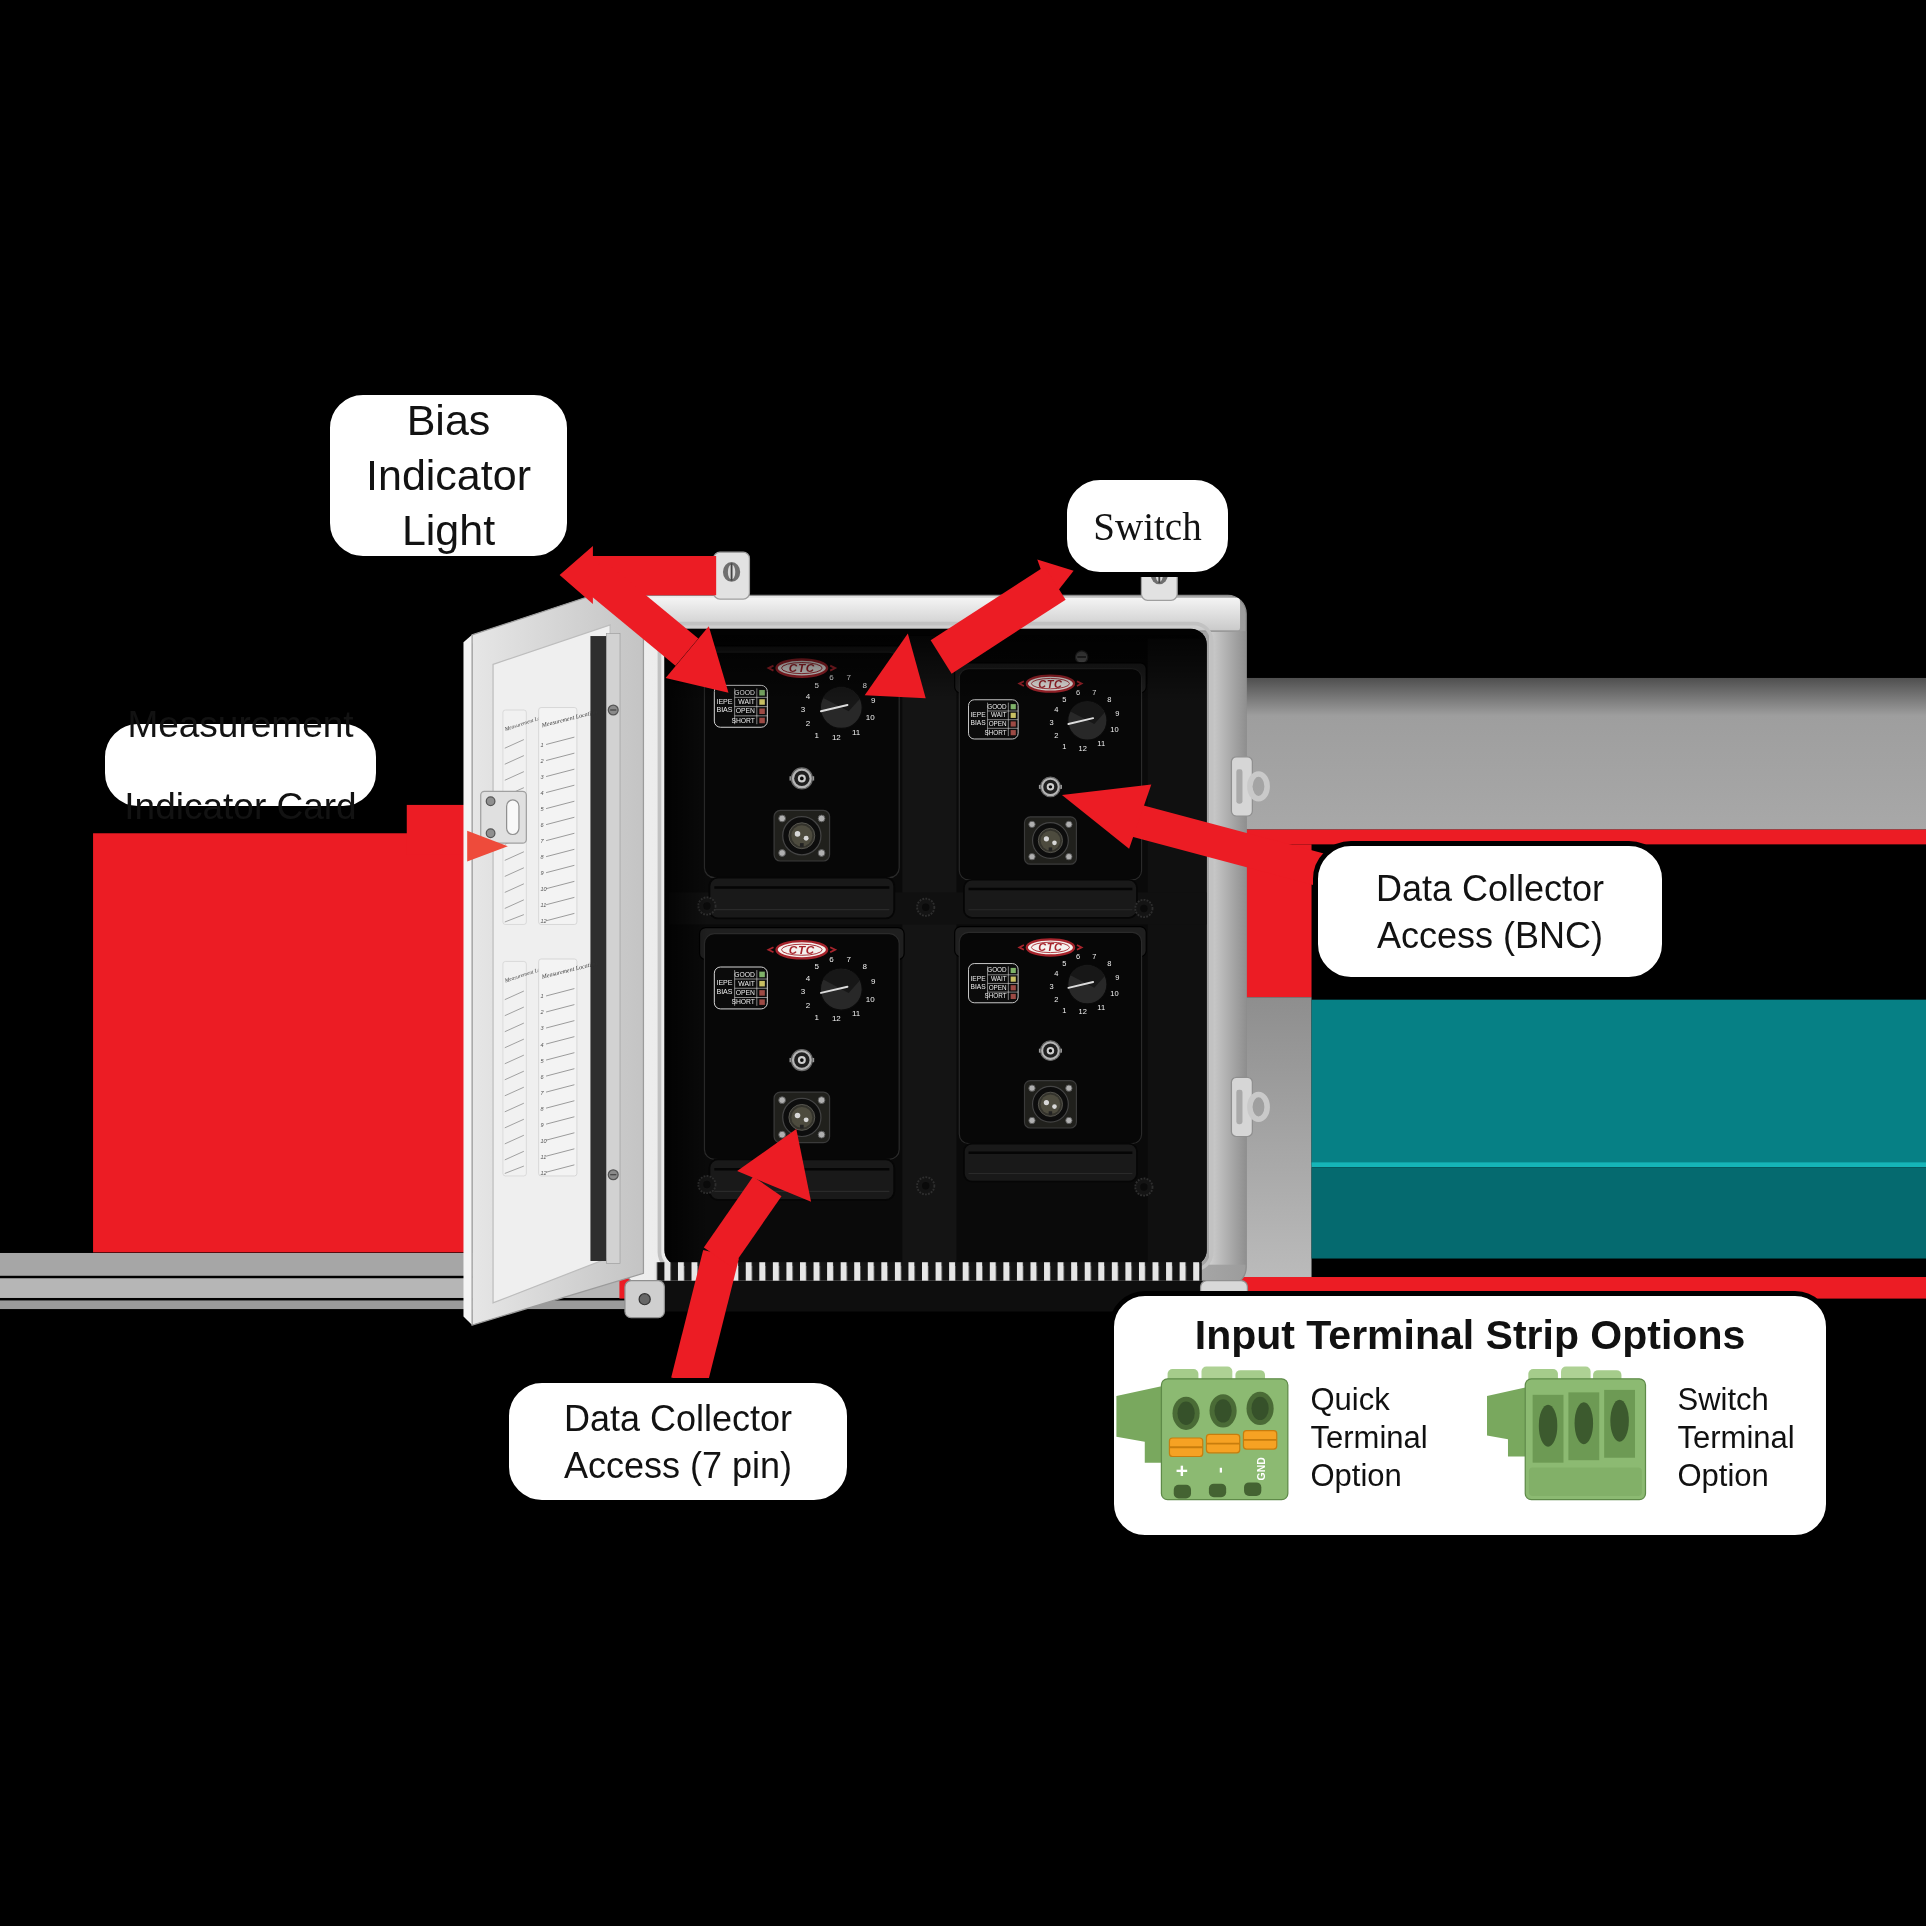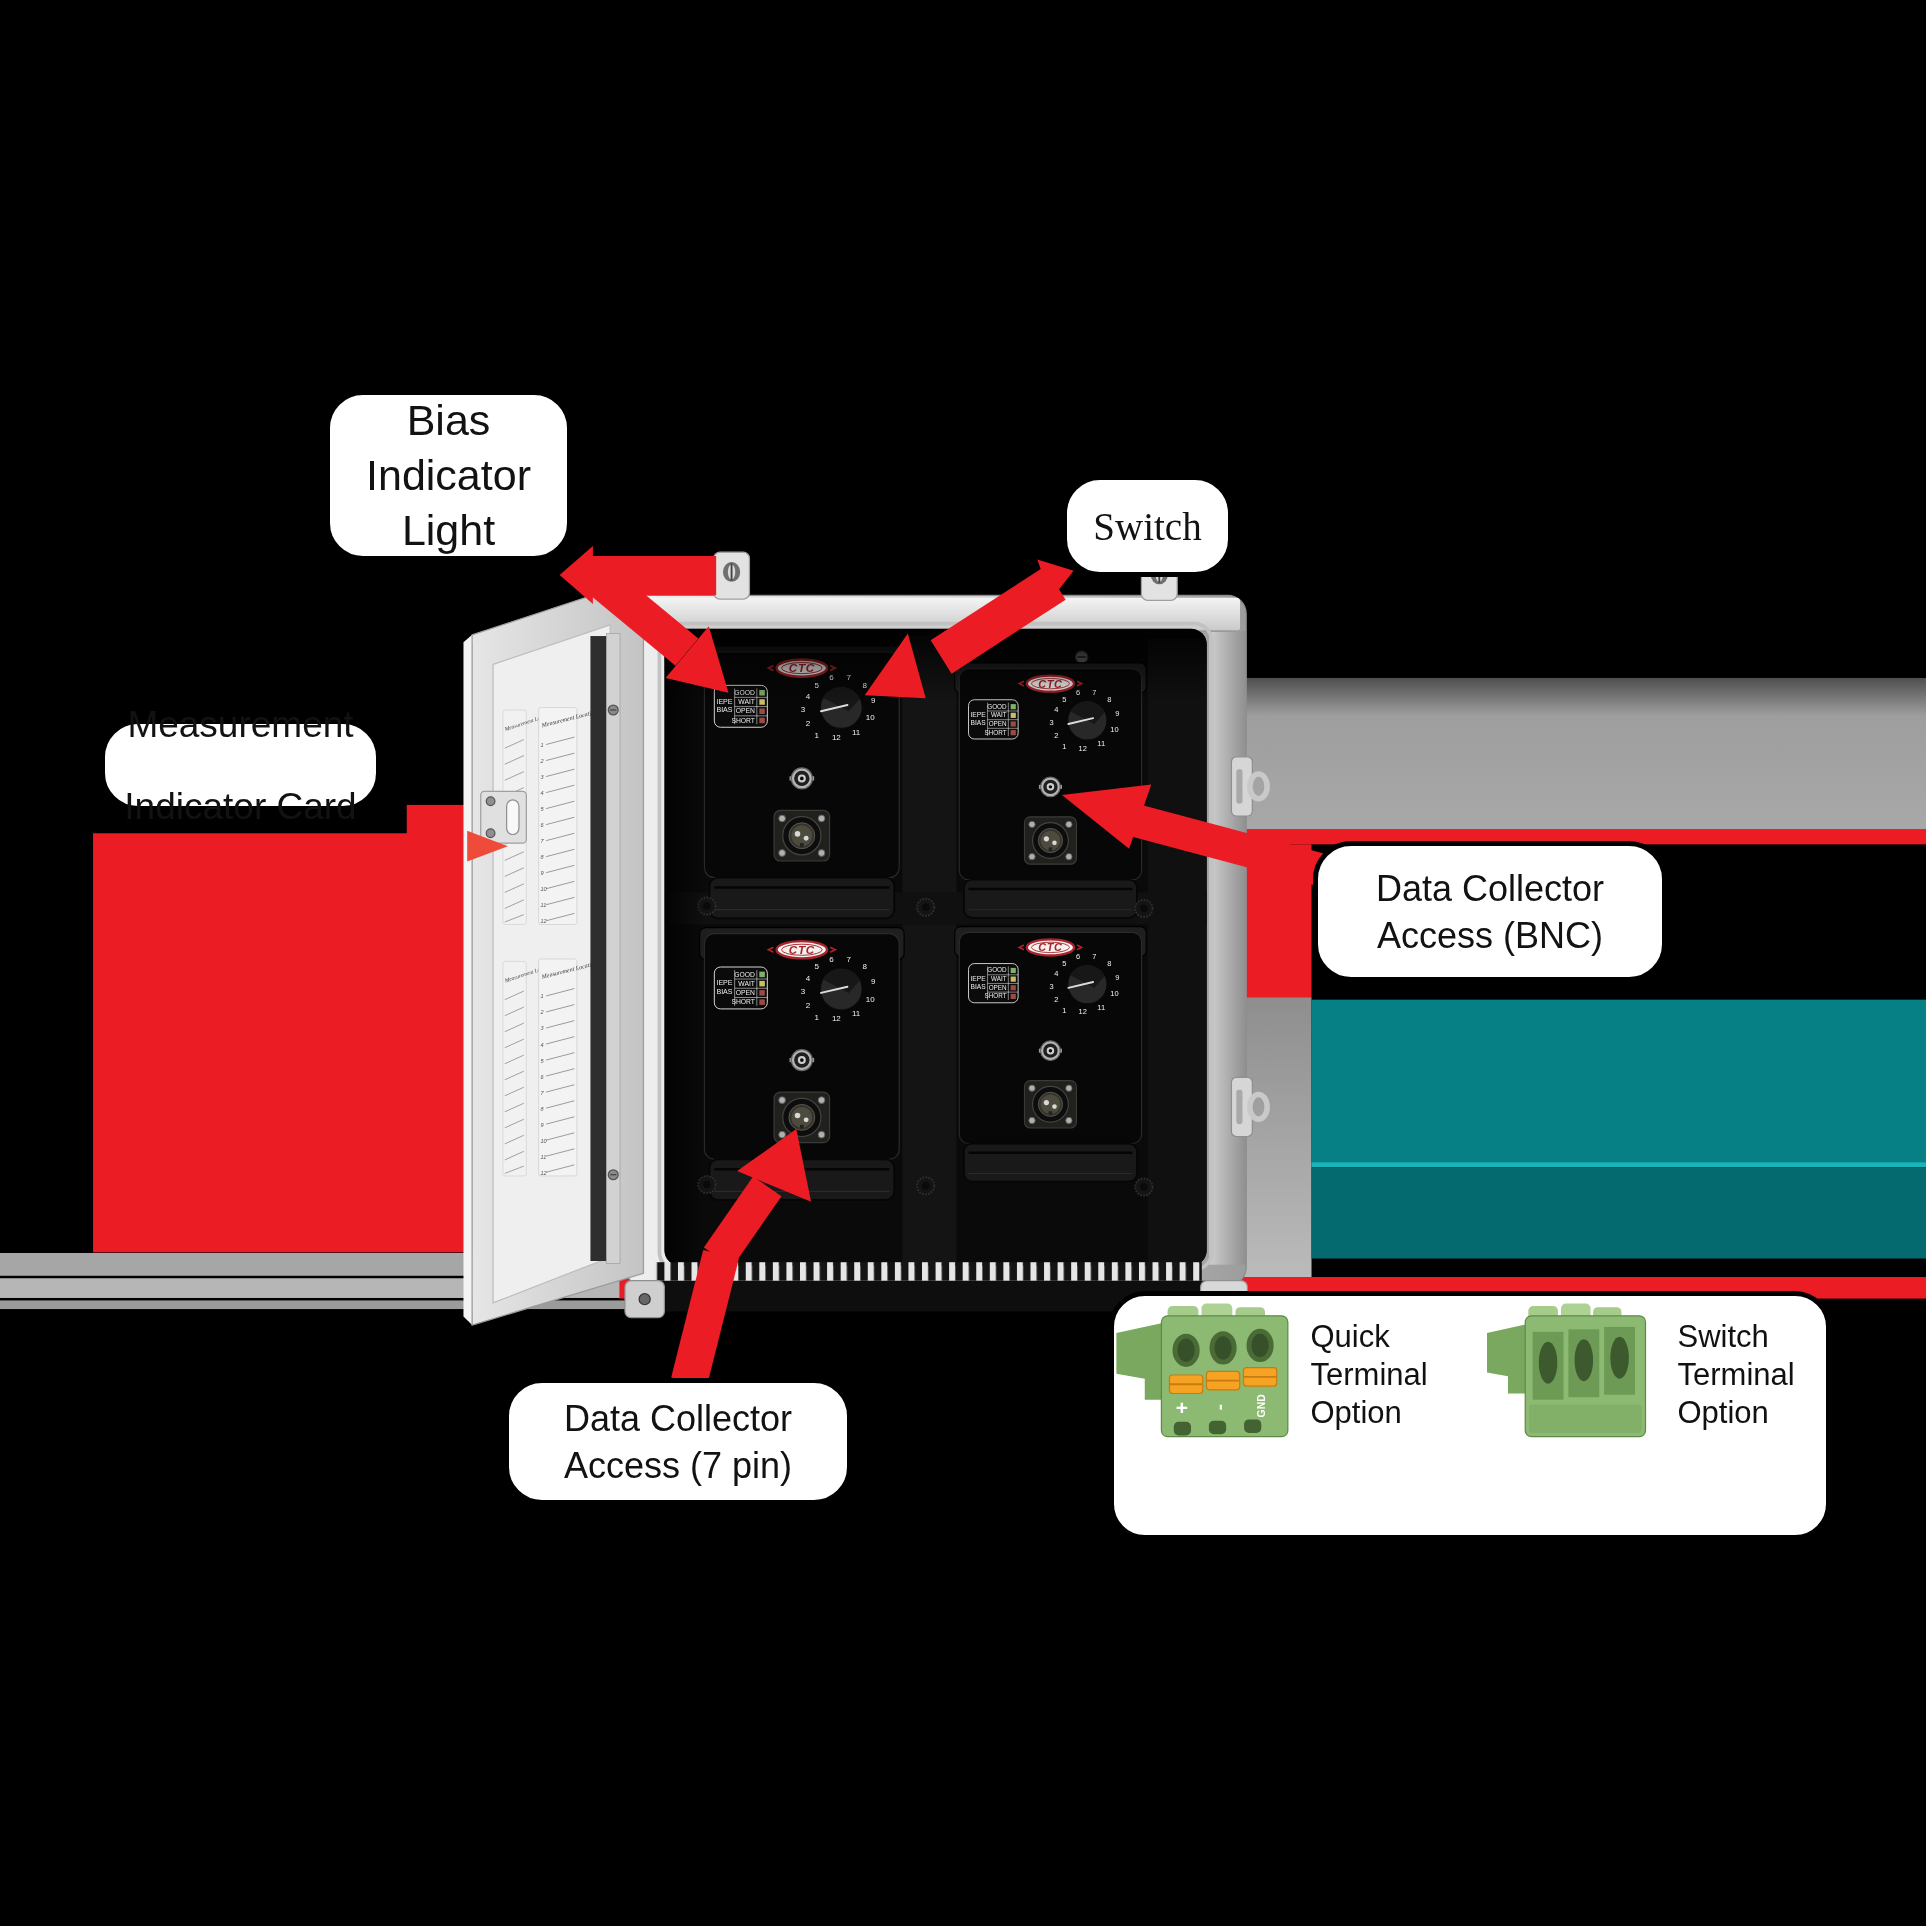--- a/index.html
+++ b/index.html
@@ -362,20 +362,21 @@
 <div class="bubble bnc-b">
   <div>Data Collector</div>
   <div>Access (BNC)</div>
 </div>
 <div class="bubble pin-b">
   <div>Data Collector</div>
   <div>Access (7 pin)</div>
 </div>
 
 <div class="panel">
+  <div class="panel-title">Input Terminal Strip Options</div>
   <div class="panel-row">
     <svg width="185" height="148" viewBox="0 0 300 240">
       <rect x="95" y="8" width="50" height="30" rx="8" fill="#a5cc8b"></rect>
       <rect x="150" y="4" width="50" height="30" rx="8" fill="#aed194"></rect>
       <rect x="205" y="10" width="48" height="28" rx="8" fill="#a5cc8b"></rect>
       <polygon points="12,52 85,36 85,160 58,160 58,126 12,118" fill="#79a85e"></polygon>
       <rect x="85" y="24" width="205" height="196" rx="10" fill="#8cba72" stroke="#5e8a48" stroke-width="2"></rect>
       <ellipse cx="125" cy="80" rx="22" ry="27" fill="#4a6b36"></ellipse>
         <ellipse cx="125" cy="80" rx="14" ry="19" fill="#36512a"></ellipse>
       <ellipse cx="185" cy="76" rx="22" ry="27" fill="#4a6b36"></ellipse>

